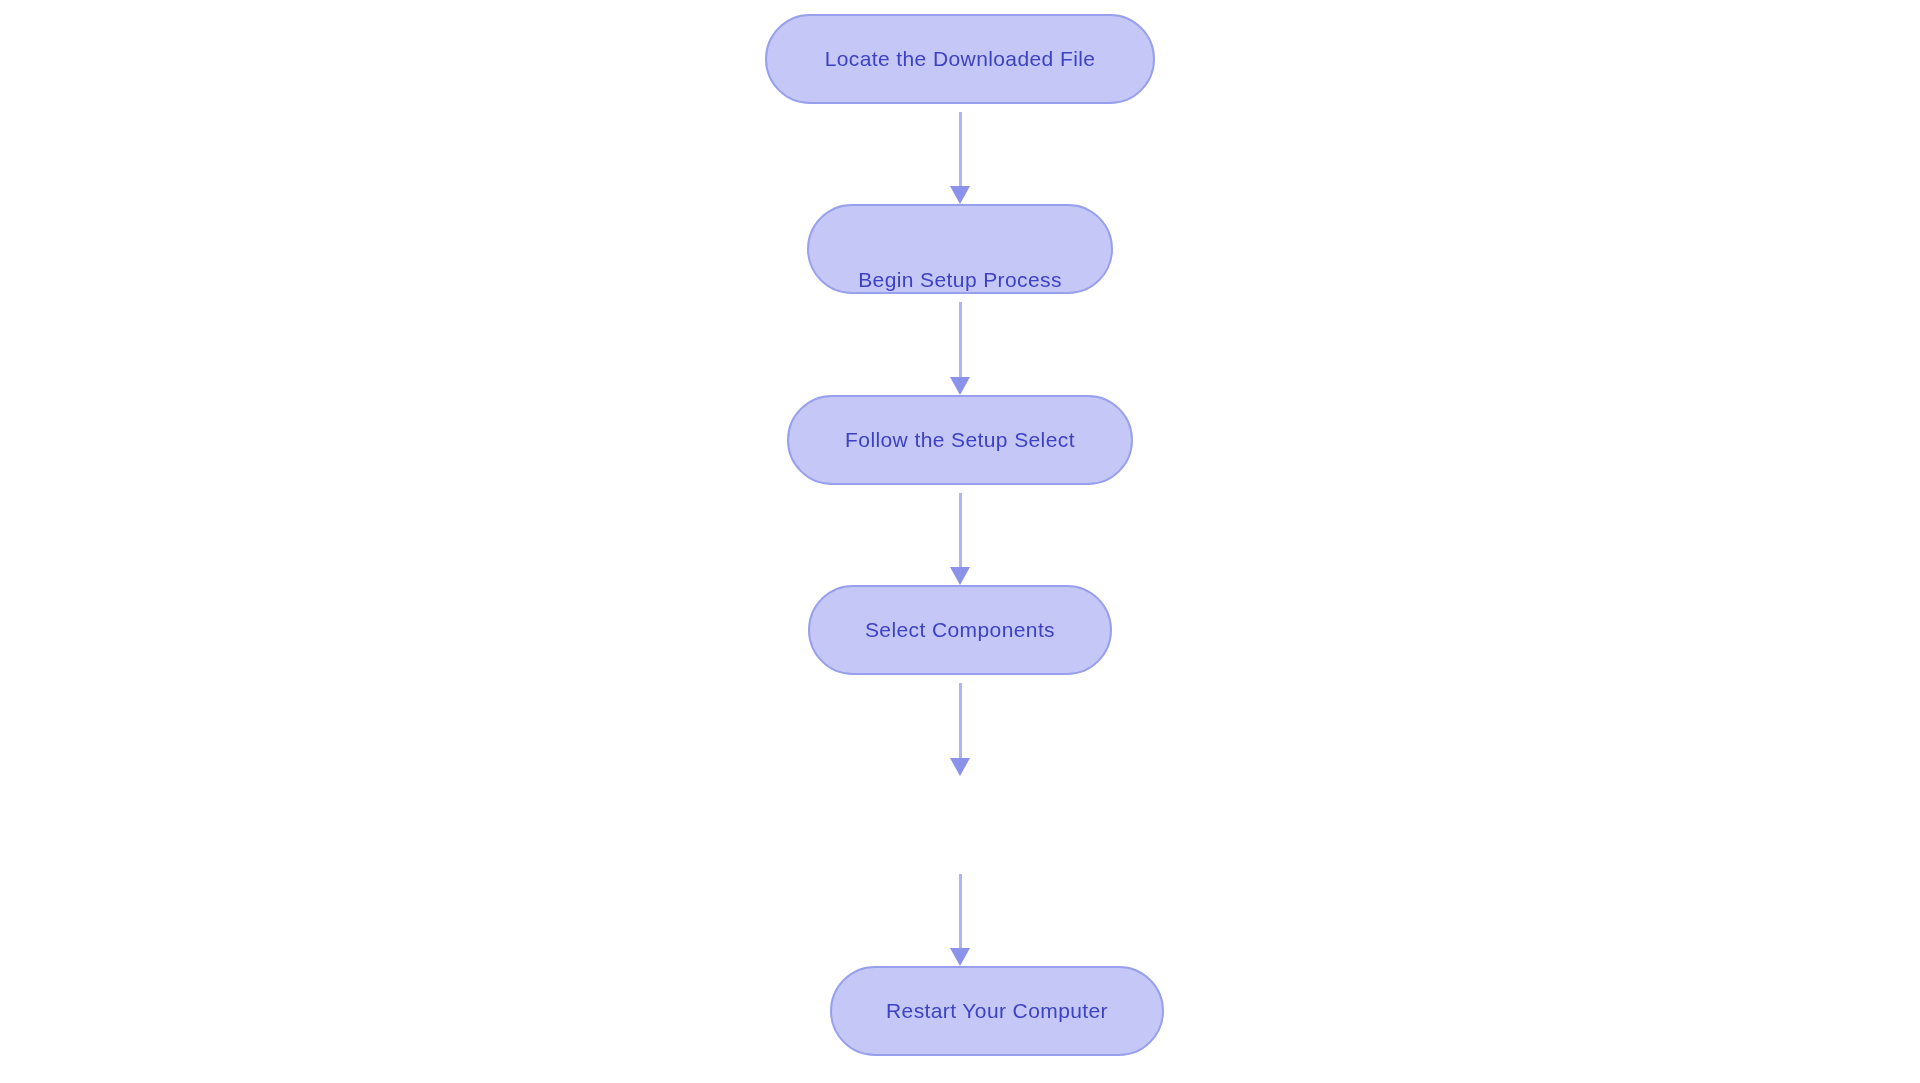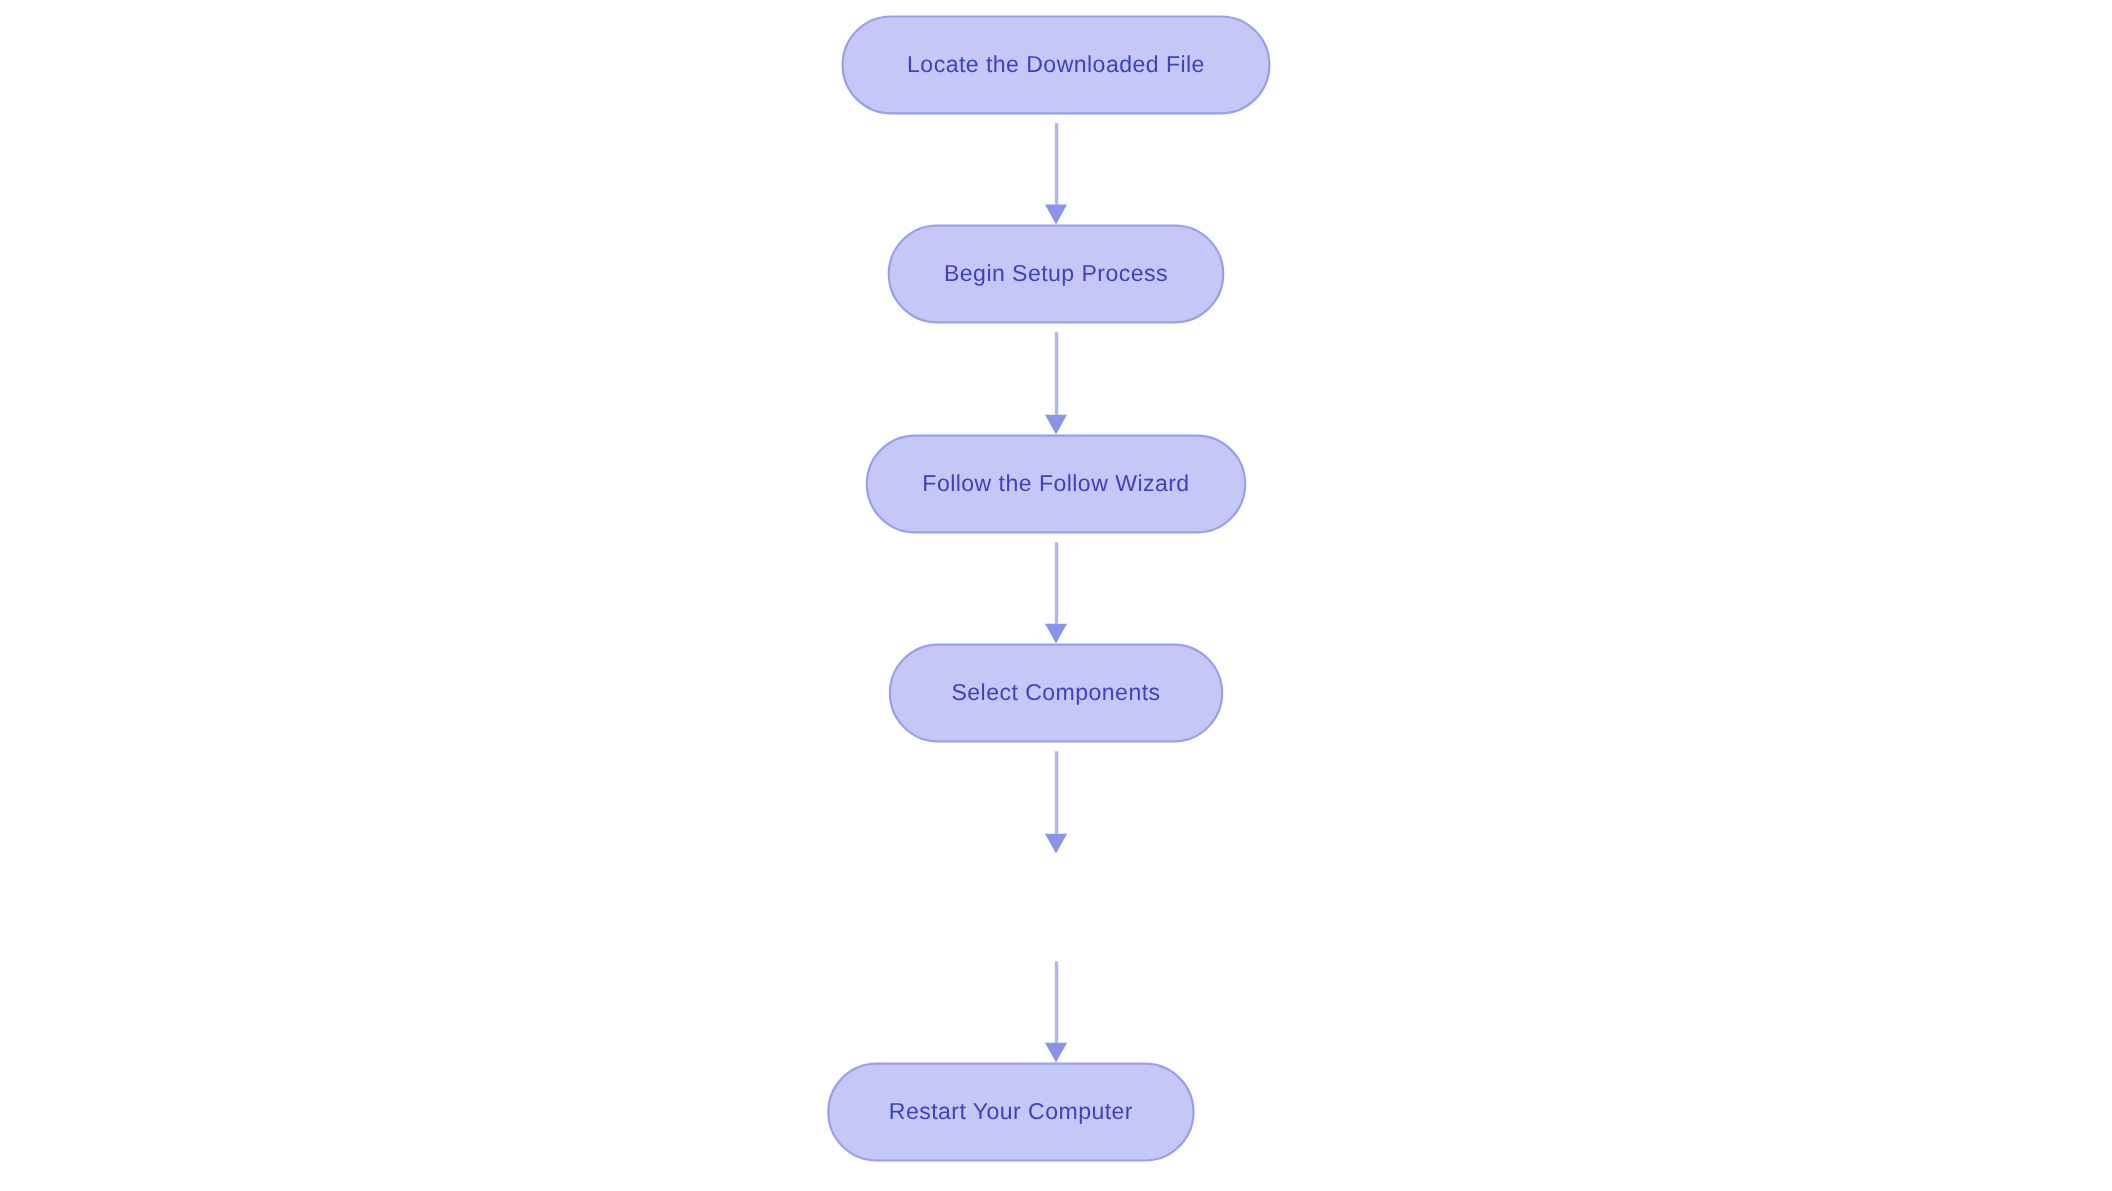--- a/index.html
+++ b/index.html
@@ -58,31 +58,31 @@
 
   <div class="node" style="left:765px; top:14px;  width:390px;">
     <span>Locate the Downloaded File</span>
   </div>
 
   <div class="arrow" style="top:112px;">
     <div class="shaft" style="height:74px;"></div>
     <div class="head"></div>
   </div>
 
-  <div class="node" style="left:807px; top:204px; width:306px;">
+  <div class="node" style="left:807px; top:204px; width:306px;align-items:flex-end;">
     <span>Begin Setup Process</span>
   </div>
 
   <div class="arrow" style="top:302px;">
     <div class="shaft" style="height:75px;"></div>
     <div class="head"></div>
   </div>
 
   <div class="node" style="left:787px; top:395px; width:346px;">
-    <span>Follow the Follow Wizard</span>
+    <span>Follow the Setup Select</span>
   </div>
 
   <div class="arrow" style="top:493px;">
     <div class="shaft" style="height:74px;"></div>
     <div class="head"></div>
   </div>
 
   <div class="node" style="left:808px; top:585px; width:304px;justify-content:center;">
     <span>Select Components</span>
   </div>
@@ -91,17 +91,17 @@
     <div class="shaft" style="height:75px;"></div>
     <div class="head"></div>
   </div>
 
 
   <div class="arrow" style="top:874px;">
     <div class="shaft" style="height:74px;"></div>
     <div class="head"></div>
   </div>
 
-  <div class="node" style="left:752px; top:966px; width:334px;text-align:right;">
+  <div class="node" style="left:830px; top:966px; width:334px;text-align:right;">
     <span>Restart Your Computer</span>
   </div>
 
 </div>
 
 </body></html>

